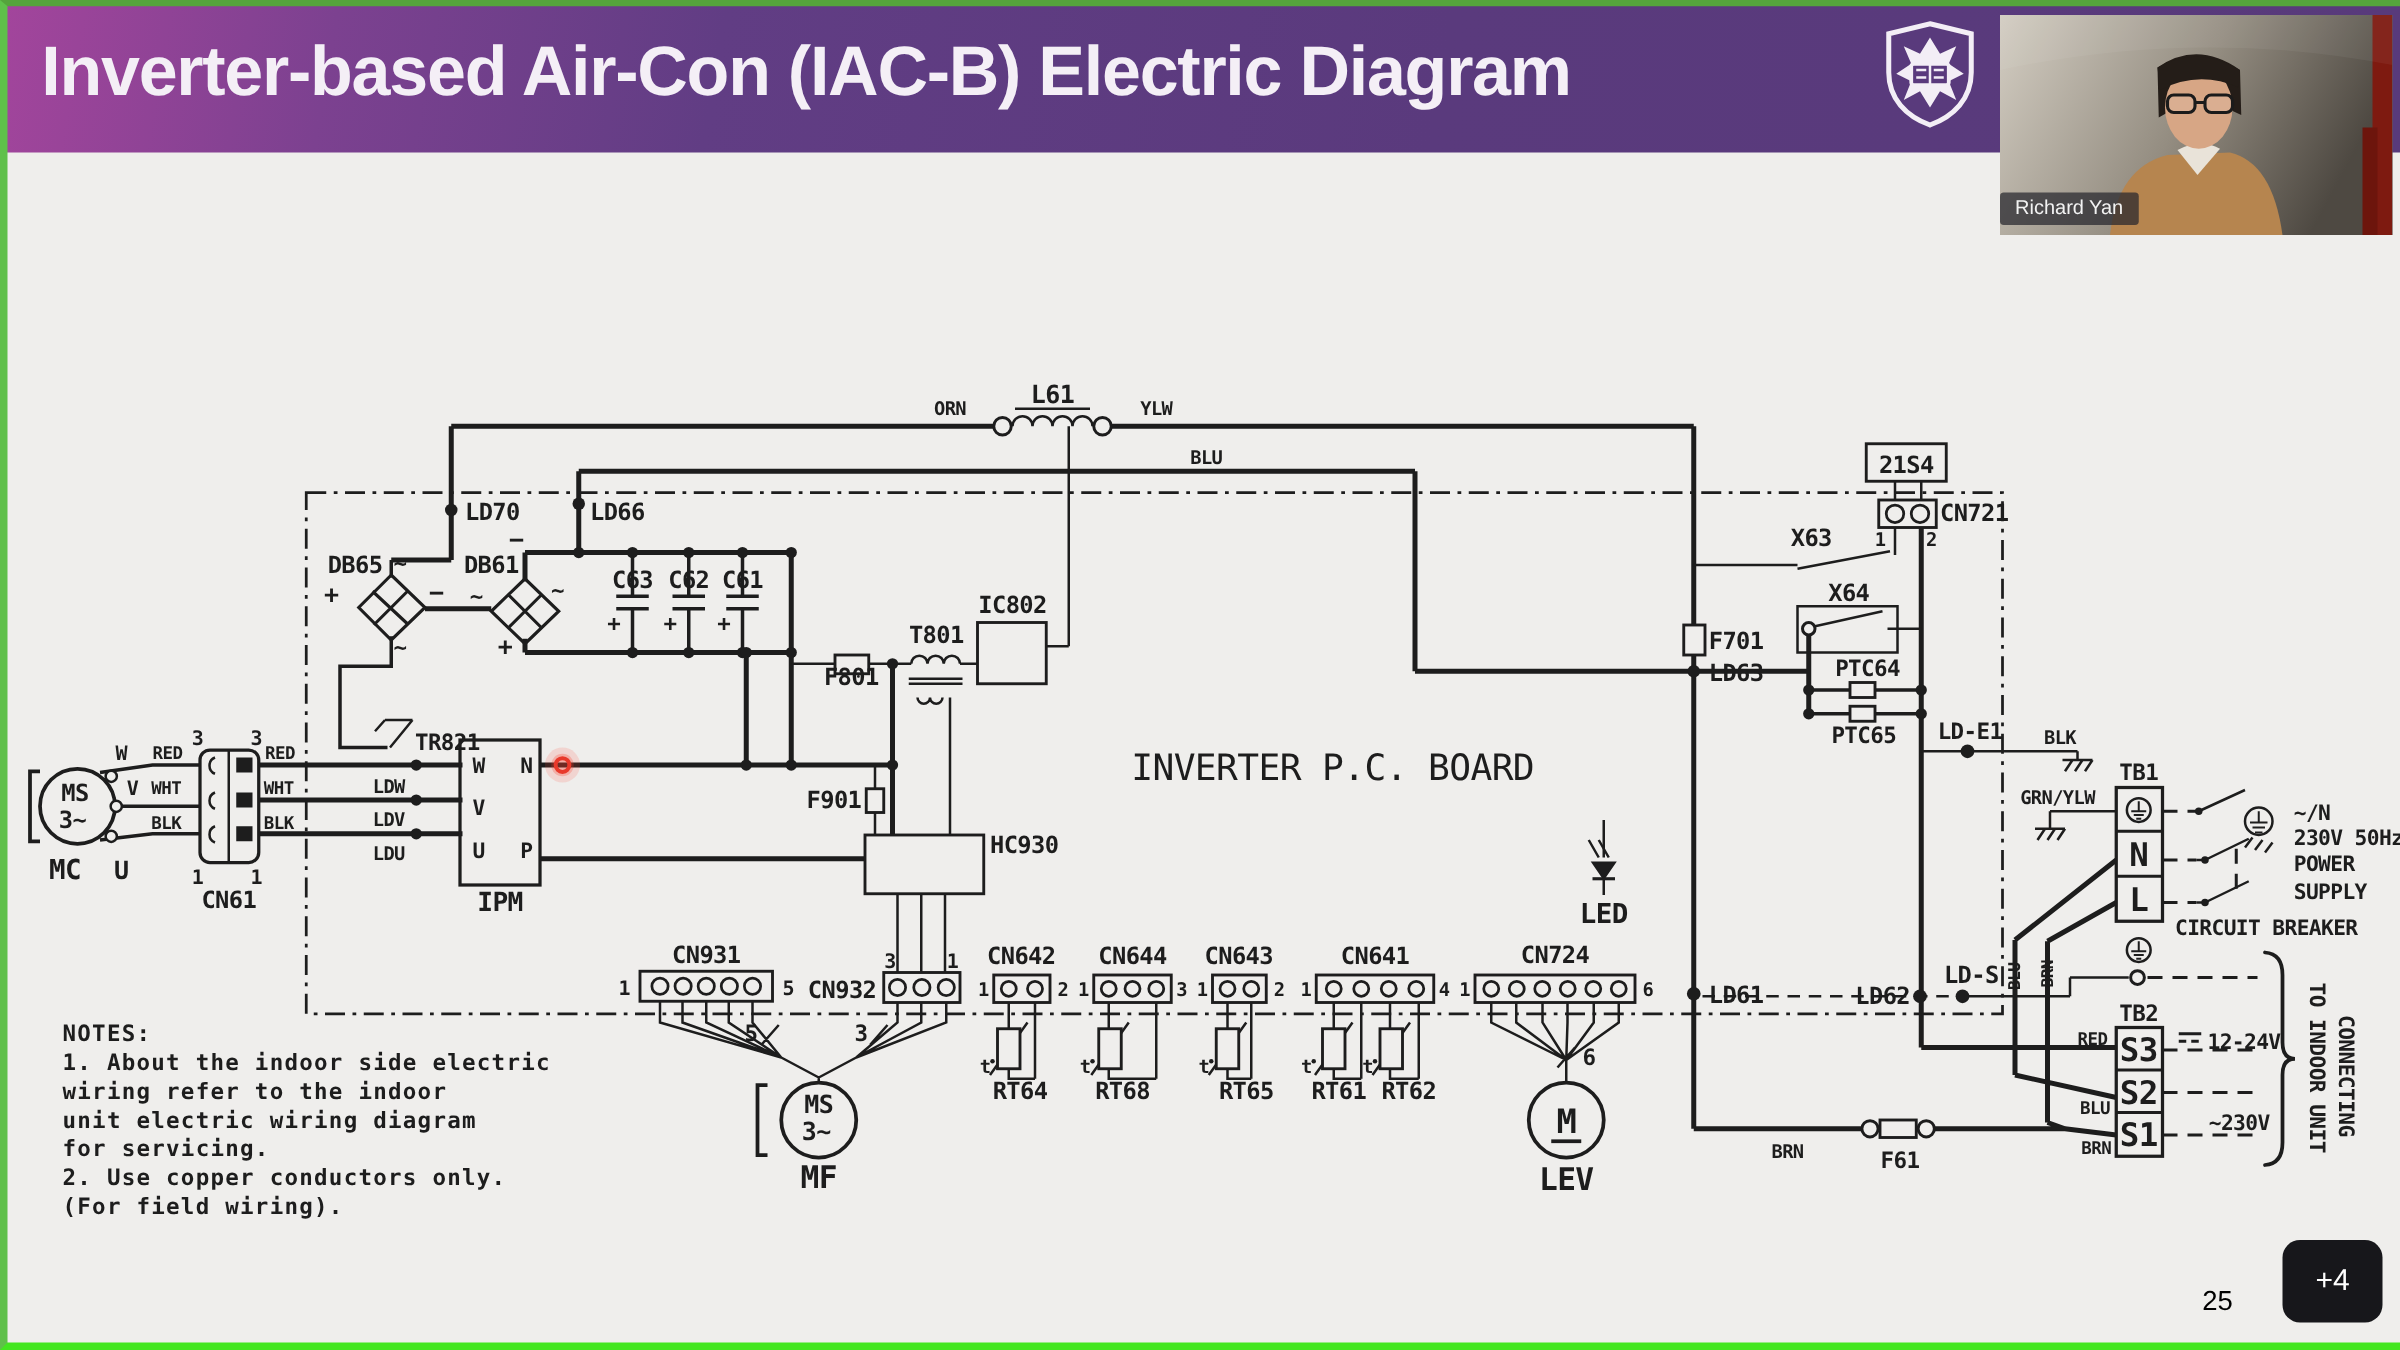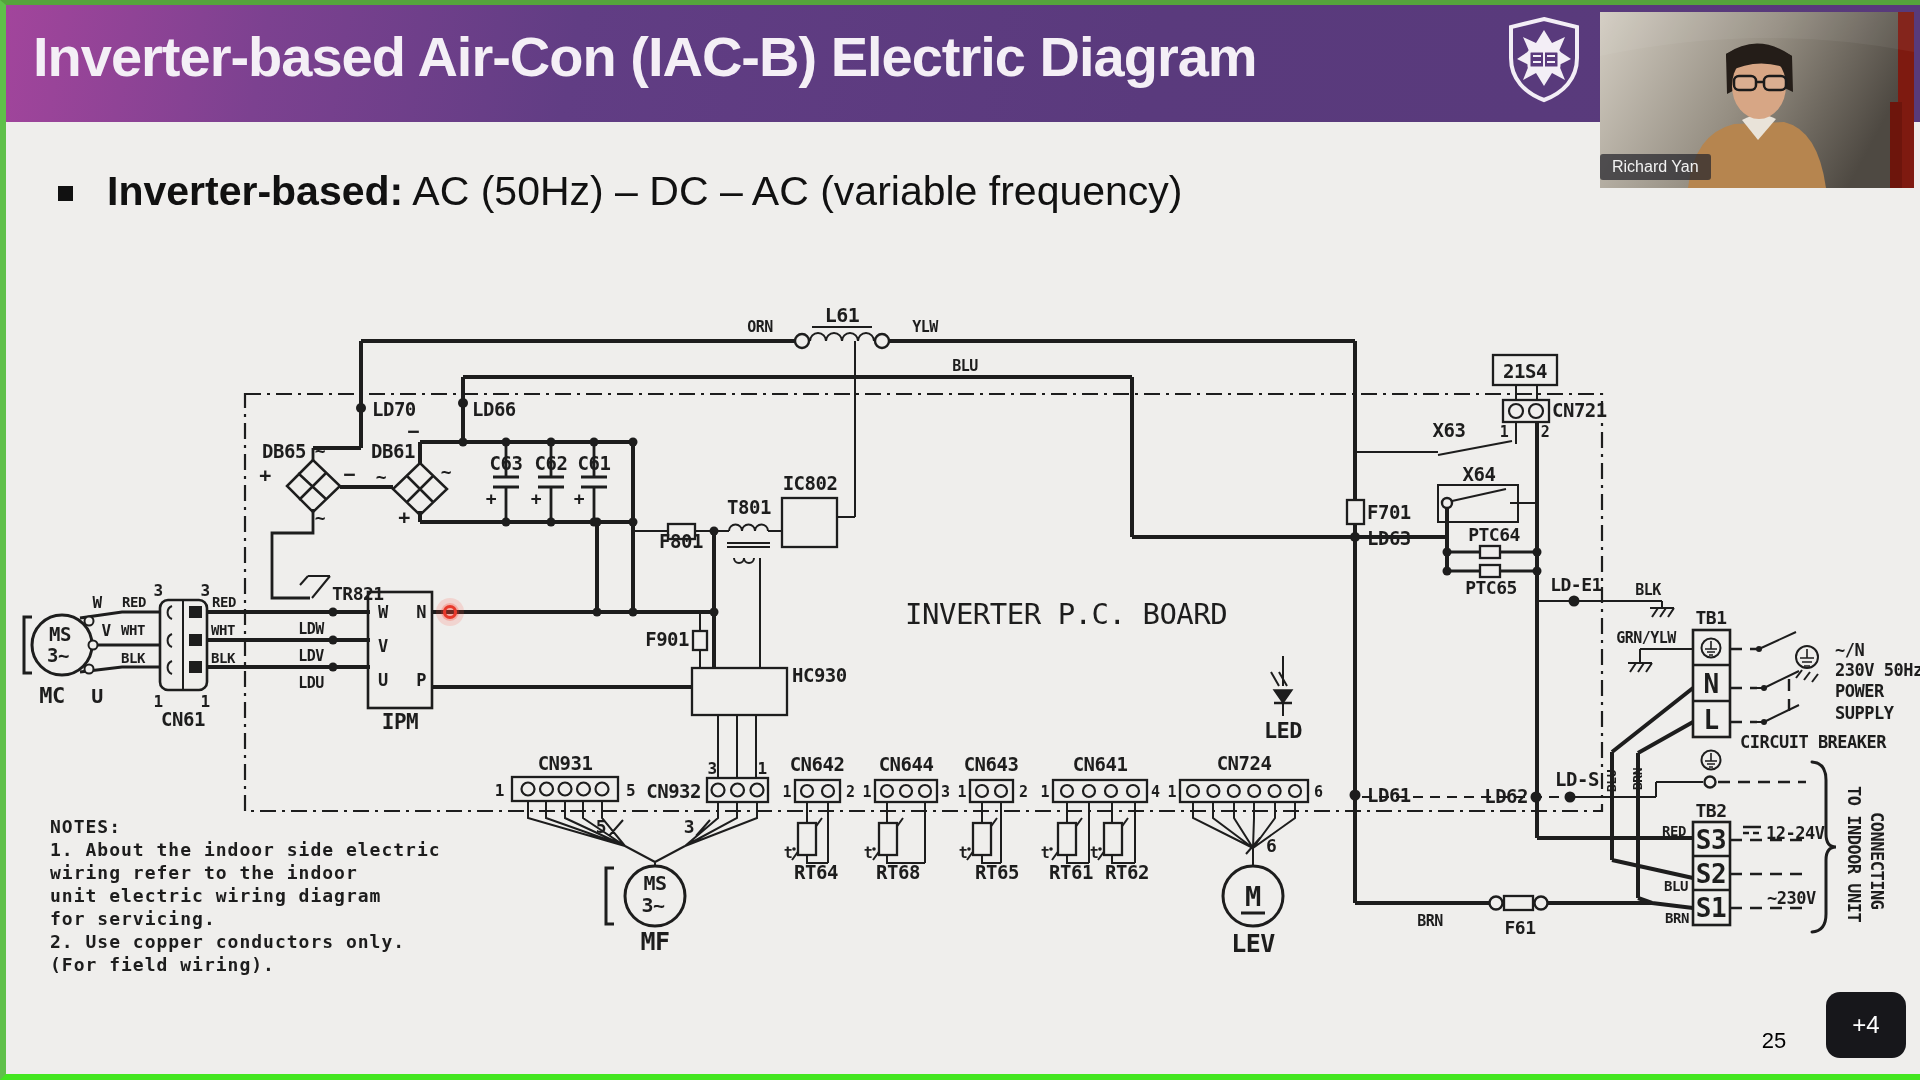--- a/index.html
+++ b/index.html
@@ -69,24 +69,20 @@
       <ellipse cx="159" cy="74" rx="27" ry="33" fill="#d7a685"></ellipse>
       <path d="M126 42 Q158 24 192 44 L191 58 Q159 44 128 60 Z" fill="#241d18"></path>
       <rect x="134" y="64" width="22" height="14" rx="5" fill="rgba(250,250,255,0.10)" stroke="#1b1b1b" stroke-width="2.5"></rect>
       <rect x="164" y="64" width="22" height="14" rx="5" fill="rgba(250,250,255,0.10)" stroke="#1b1b1b" stroke-width="2.5"></rect>
       <path d="M156 70 H164" stroke="#1b1b1b" stroke-width="2.5"></path>
       <path d="M0 0 H314 V40 Q160 10 0 44 Z" fill="rgba(255,255,255,0.05)"></path>
     </svg>
     <div id="nametag">Richard Yan</div>
   </div>
 
-  <div id="bullet-row">
-    <div id="bullet-square"></div>
-    <div id="bullet-text"><b>Inverter-based:</b><span> AC (50Hz) – DC – AC (variable frequency)</span></div>
-  </div>
 
   <svg id="dsvg" width="1920" height="1080" viewBox="0 0 1920 1080">
     <g stroke="#1d1d1d" fill="none">
 
       <rect x="245" y="394" width="1357" height="417" stroke-width="2.2" stroke-dasharray="16 6 3 6"></rect>
 
       <g stroke-width="4">
         <path d="M361,341 H795 M889,341 H1355 M1355,341 V903 M1355,903 H1652 M1652,903 L1693,908
                  M361,341 V448 M313,448 H361
                  M463,377 H1132 M463,377 V442 M1132,377 V537 M1132,537 H1447

